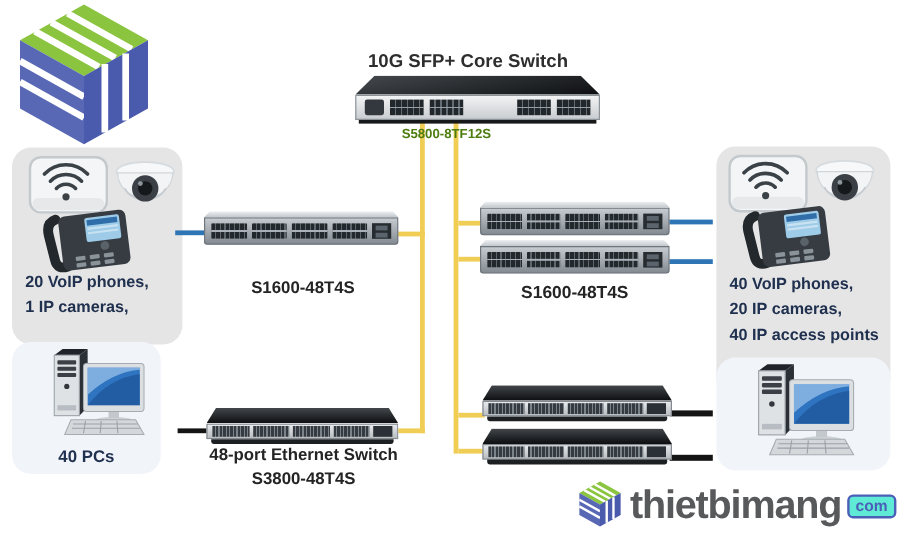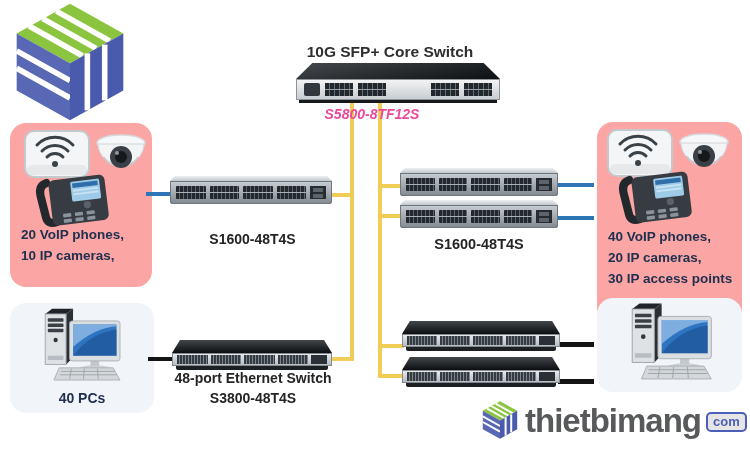--- a/index.html
+++ b/index.html
@@ -2,21 +2,21 @@
 <html><head>
 <meta charset="utf-8">
 <style>
   html,body{margin:0;padding:0;background:#fff;}
   .canvas{position:relative;width:750px;height:450px;background:#fff;overflow:hidden;
           font-family:"Liberation Sans",sans-serif;}
   .abs{position:absolute;}
 
   
   .panel{position:absolute;border-radius:16px;}
-  .panel-devices{background:#fca5a5;}
+  .panel-devices{background:#e5e5e5;}
   .panel-pcs{background:#f1f5fa;}
   .panel-text{position:absolute;left:11px;font-size:13.5px;font-weight:bold;color:#20304f;line-height:21px;white-space:nowrap;}
   .pc-label{position:absolute;width:100%;text-align:center;font-size:14px;font-weight:bold;color:#20304f;}
 
   
   .line{position:absolute;}
   .yellow{background:#f0cd55;}
   .blue{background:#2e75b6;}
   .black{background:#141414;}
 
@@ -48,26 +48,26 @@
             clip-path:polygon(5% 0,95% 0,100% 100%,0 100%);}
   .dark-body{height:13px;background:linear-gradient(#eceef0,#b4b9bd);display:flex;align-items:center;
              gap:3px;padding:0 5px;box-shadow:inset 0 0 0 1px #83898e;}
   .pgd{flex:1;height:9px;background:repeating-linear-gradient(90deg,#353b41 0 2px,#7b838b 2px 3px);}
   .mgmt{flex:0 0 16px;height:9px;background:#2b3036;}
   .dark-base{height:4px;background:#1d2023;margin:0 4px;border-radius:0 0 2px 2px;}
 
   
   .lbl{position:absolute;text-align:center;font-weight:bold;color:#242424;font-size:14px;white-space:nowrap;}
   .core-title{font-size:15.5px;font-weight:600;color:#2e2e2e;}
-  .core-model{font-size:14px;color:#ec4899;font-style:italic;}
+  .core-model{font-size:11px;color:#4d7c0f;}
 
   
   .brandmark{position:absolute;left:480px;top:399px;display:flex;align-items:center;gap:5px;justify-content:flex-end;}
   .wordmark{font-size:33px;font-weight:bold;color:#58595b;letter-spacing:-1px;line-height:1;}
-  .tld-badge{border:2px solid #4b5fb8;border-radius:5px;color:#4b5fb8;background:#e5e5e5;
+  .tld-badge{border:2px solid #4b5fb8;border-radius:5px;color:#4b5fb8;background:#5eead4;
              font-size:13px;font-weight:bold;padding:0 5px;line-height:16px;margin-top:4px;}
 </style>
 </head>
 <body>
 
 <div class="canvas">
 
   <div class="panel panel-devices" style="left:10px;top:123px;width:142px;height:164px;">
     <svg class="abs" style="left:12px;top:4px;" width="74" height="56" viewBox="0 0 74 56">
       <rect x="3" y="4" width="64" height="46" rx="9" fill="#f3f5f6" stroke="#c3c9cd" stroke-width="2"></rect>
@@ -98,24 +98,24 @@
           <rect x="30" y="48" width="9" height="4" rx="1"></rect>
             <rect x="43" y="48" width="9" height="4" rx="1"></rect>
             <rect x="56" y="48" width="9" height="4" rx="1"></rect>
           <rect x="30" y="54" width="9" height="4" rx="1"></rect>
             <rect x="43" y="54" width="9" height="4" rx="1"></rect>
             <rect x="56" y="54" width="9" height="4" rx="1"></rect>
         </g>
       </g>
     </svg>
     <div class="panel-text" style="top:101px;">20 VoIP phones,</div>
-    <div class="panel-text" style="top:122px;">10 IP cameras,</div>
-  </div>
-
-  <div class="panel panel-pcs" style="left:10px;top:303px;width:144px;height:110px;">
+    <div class="panel-text" style="top:122px;">1 IP cameras,</div>
+  </div>
+
+  <div class="panel panel-pcs" style="left:10px;top:285px;width:124px;height:110px;">
     <svg class="abs" style="left:22px;top:4px;" width="96" height="80" viewBox="0 0 100 92">
       <polygon points="10,8 34,8 42,2 18,2" fill="#20242a"></polygon>
       <polygon points="34,8 42,2 42,58 34,66" fill="#2b3036"></polygon>
       <rect x="10" y="8" width="24" height="58" fill="#dfe2e5" stroke="#9aa1a7"></rect>
       <rect x="13" y="13" width="18" height="4" rx="1" fill="#3a4046"></rect>
       <rect x="13" y="19" width="18" height="4" rx="1" fill="#3a4046"></rect>
       <rect x="13" y="25" width="18" height="4" rx="1" fill="#3a4046"></rect>
       <circle cx="22" cy="38" r="2.5" fill="#31373d"></circle>
       <rect x="13" y="56" width="18" height="5" fill="#b7bdc2"></rect>
       <ellipse cx="67" cy="72" rx="20" ry="5" fill="#cdd2d6"></ellipse>
@@ -165,21 +165,21 @@
             <rect x="43" y="48" width="9" height="4" rx="1"></rect>
             <rect x="56" y="48" width="9" height="4" rx="1"></rect>
           <rect x="30" y="54" width="9" height="4" rx="1"></rect>
             <rect x="43" y="54" width="9" height="4" rx="1"></rect>
             <rect x="56" y="54" width="9" height="4" rx="1"></rect>
         </g>
       </g>
     </svg>
     <div class="panel-text" style="top:104px;">40 VoIP phones,</div>
     <div class="panel-text" style="top:125px;">20 IP cameras,</div>
-    <div class="panel-text" style="top:146px;">30 IP access points</div>
+    <div class="panel-text" style="top:146px;">40 IP access points</div>
   </div>
 
   <div class="panel panel-pcs" style="left:597px;top:298px;width:145px;height:94px;">
     <svg class="abs" style="left:26px;top:3px;" width="92" height="86" viewBox="0 0 100 92">
       <polygon points="10,8 34,8 42,2 18,2" fill="#20242a"></polygon>
       <polygon points="34,8 42,2 42,58 34,66" fill="#2b3036"></polygon>
       <rect x="10" y="8" width="24" height="58" fill="#dfe2e5" stroke="#9aa1a7"></rect>
       <rect x="13" y="13" width="18" height="4" rx="1" fill="#3a4046"></rect>
       <rect x="13" y="19" width="18" height="4" rx="1" fill="#3a4046"></rect>
       <rect x="13" y="25" width="18" height="4" rx="1" fill="#3a4046"></rect>

